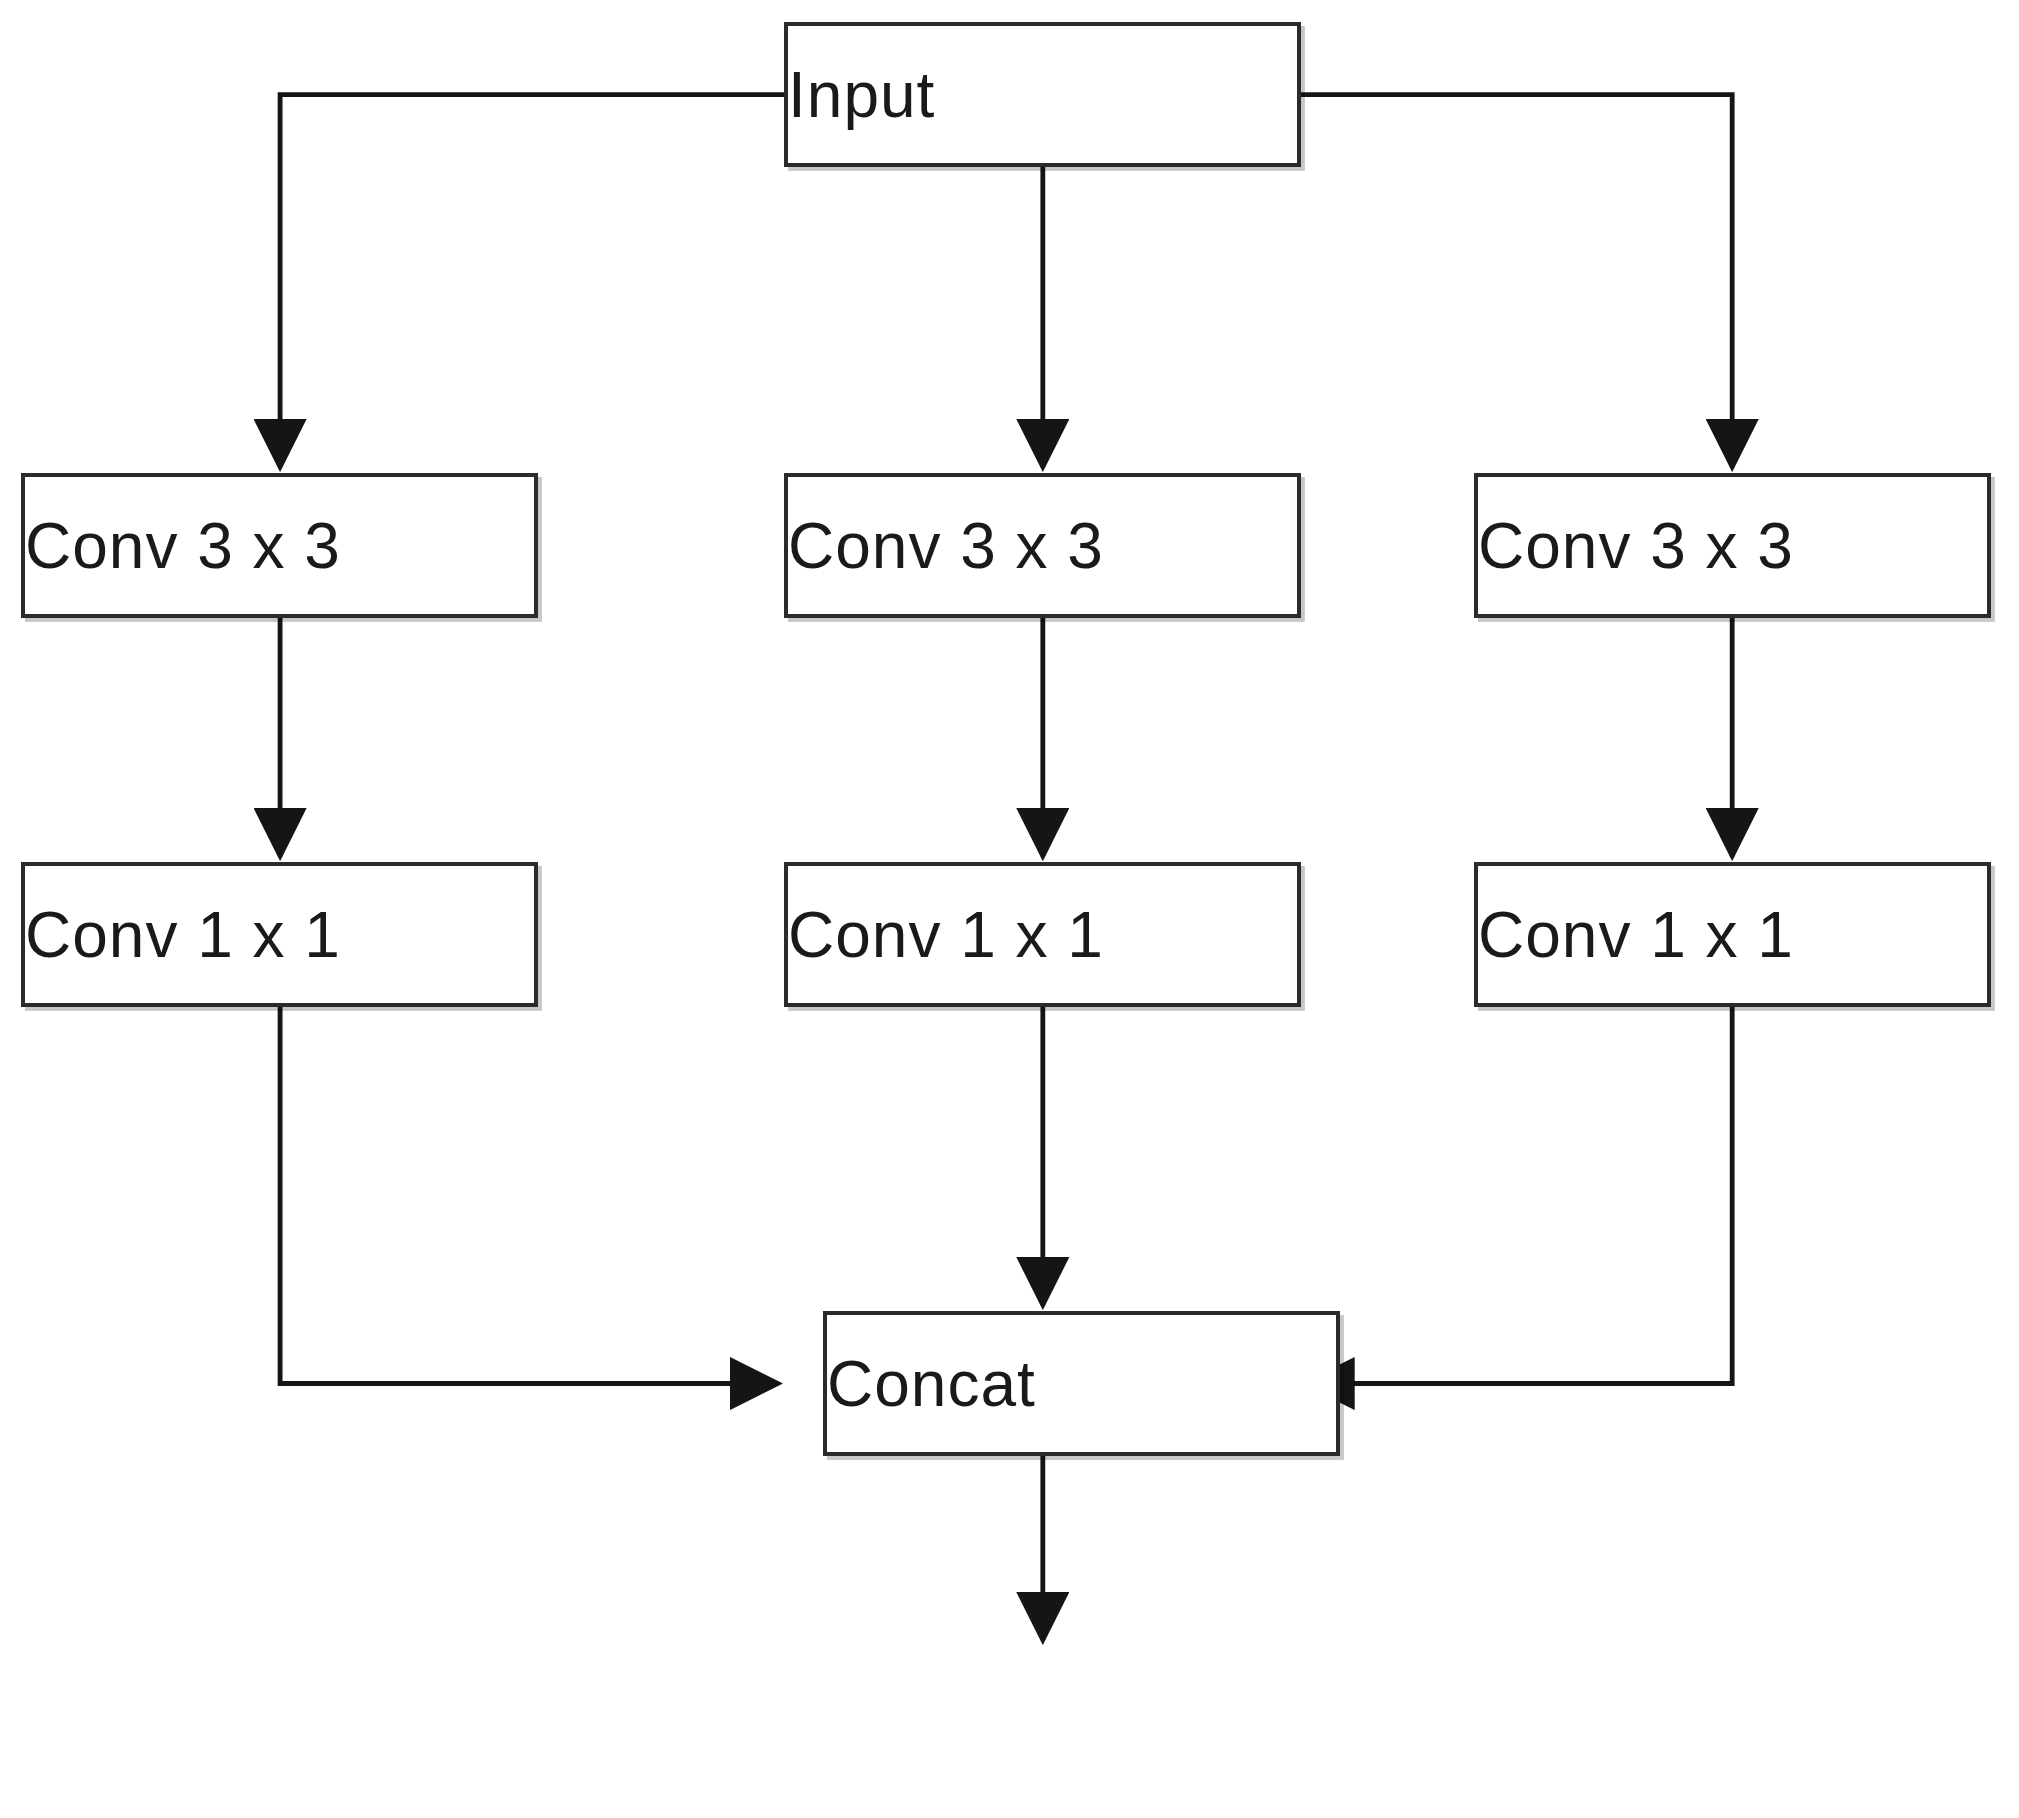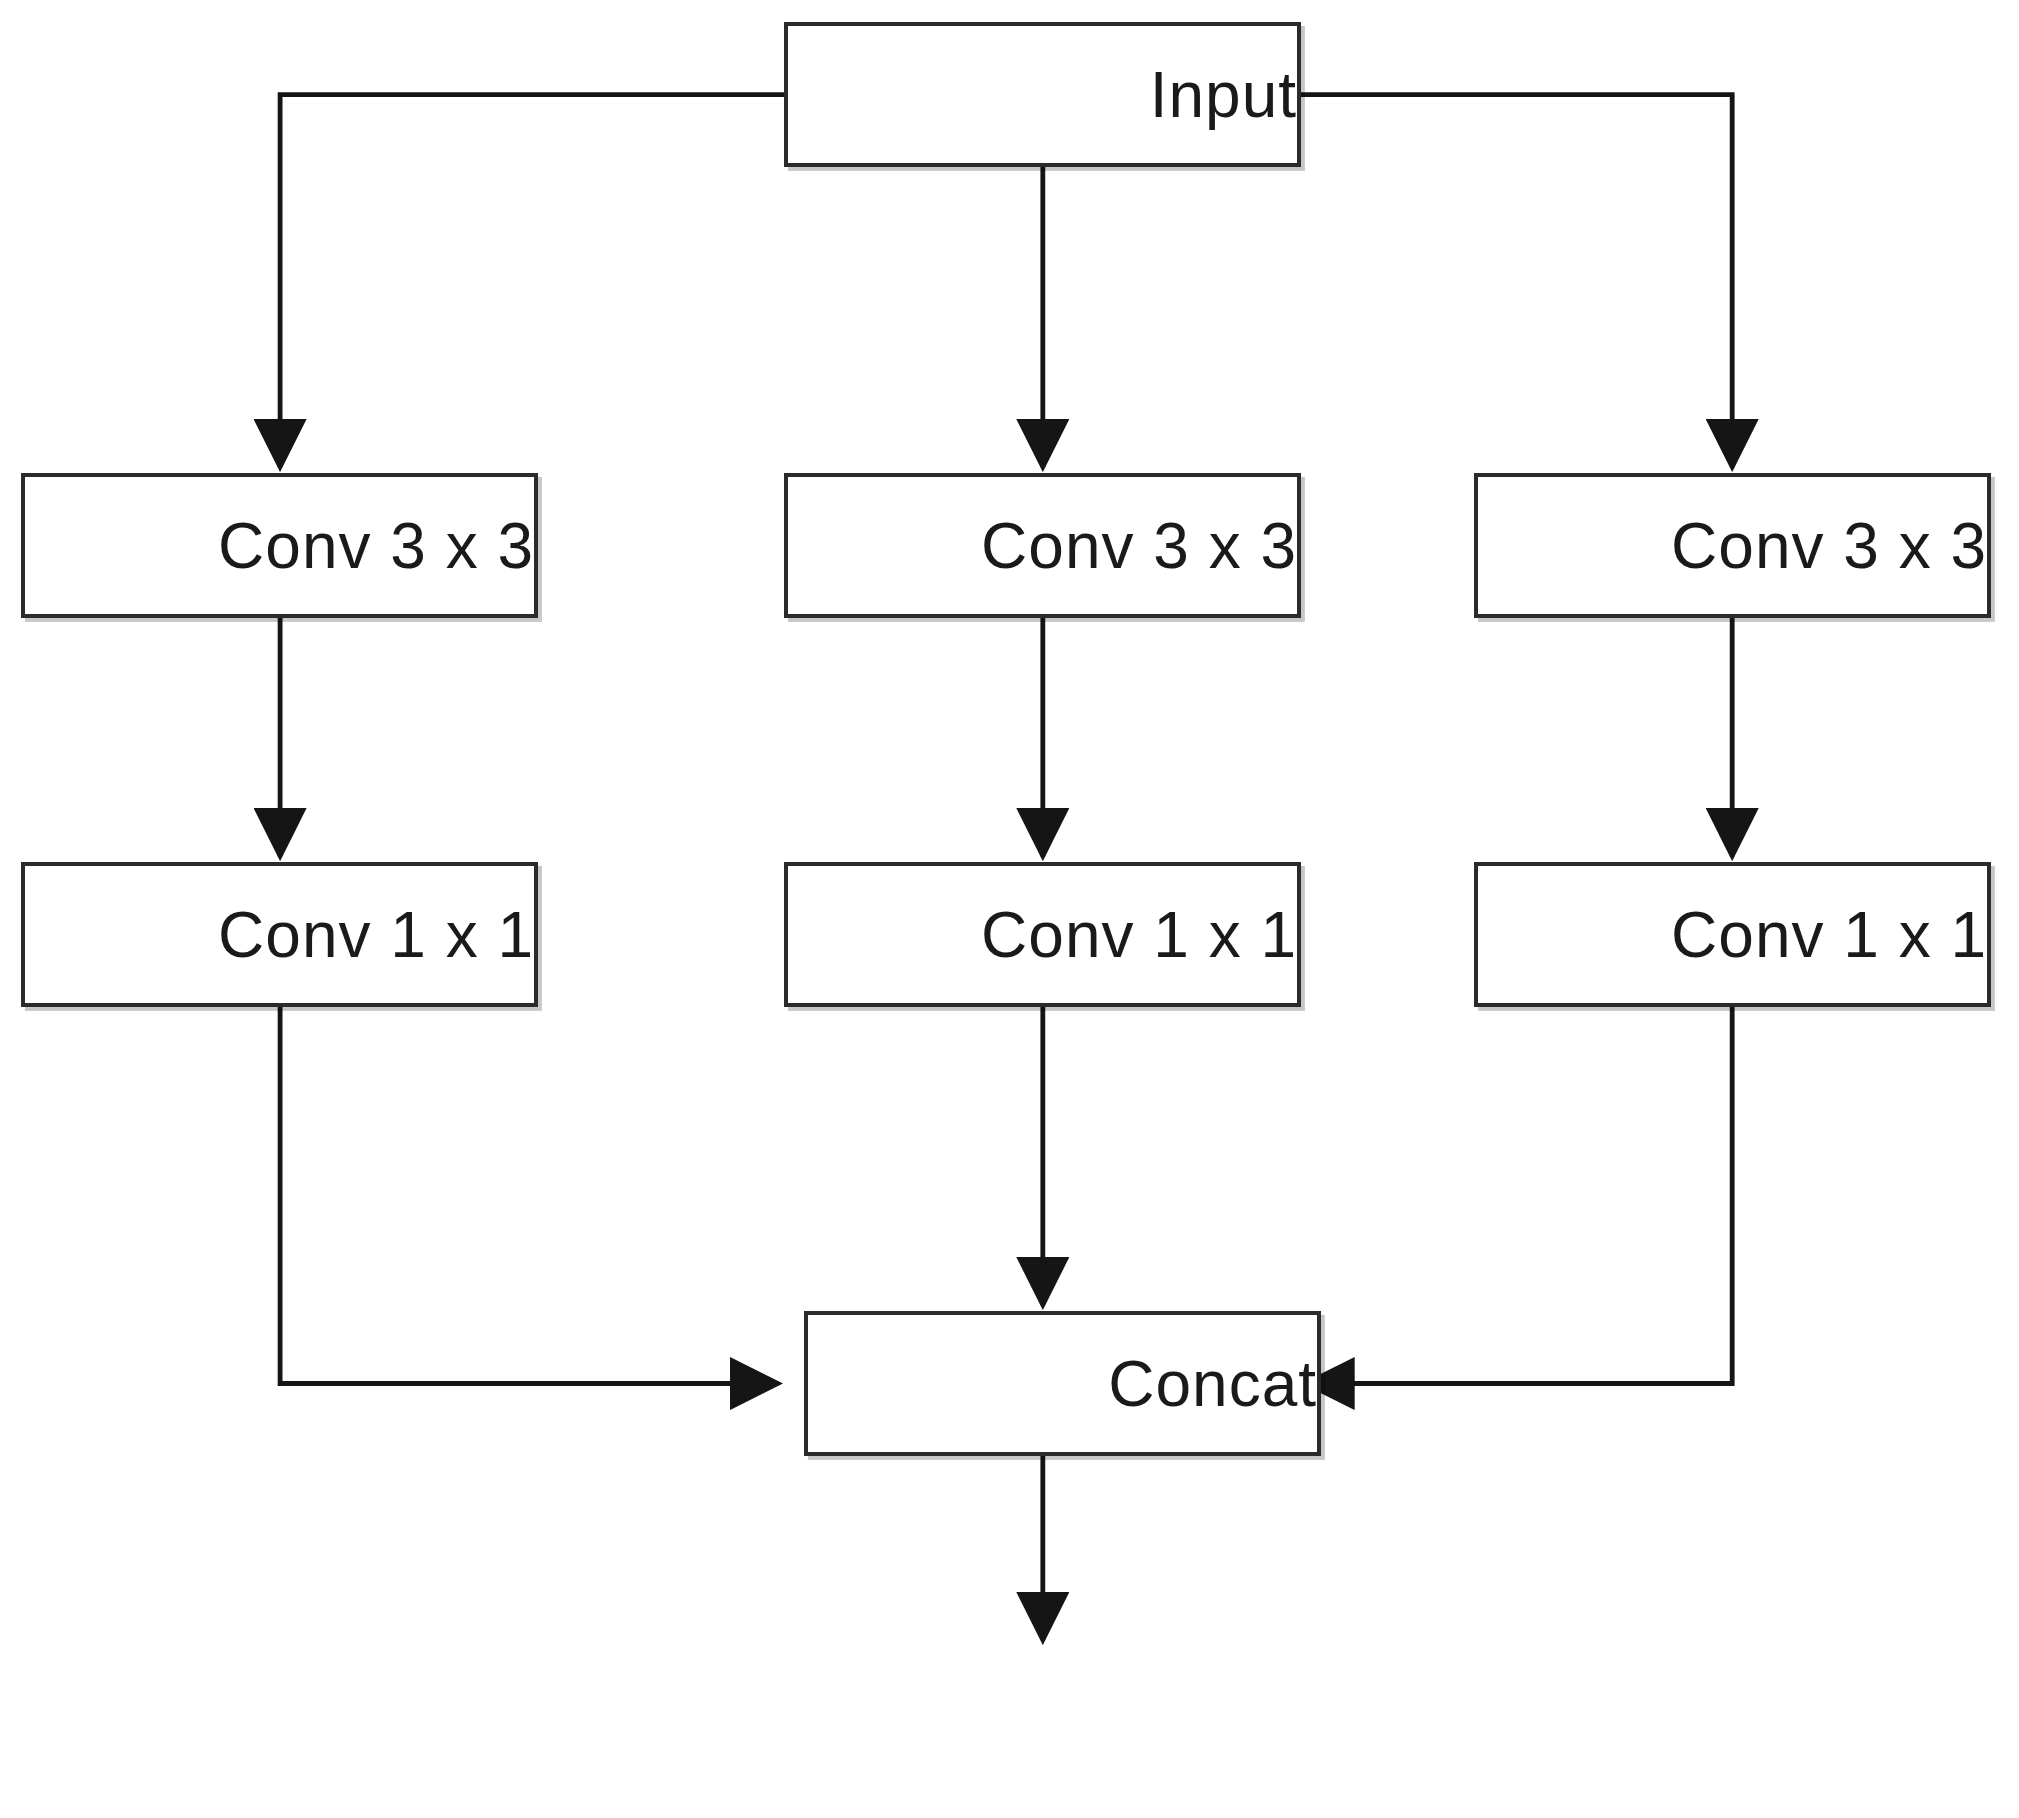--- a/index.html
+++ b/index.html
@@ -30,35 +30,35 @@
   .node {
     position: absolute;
     width: 517px;
     height: 145px;
     box-sizing: border-box;
     background: #ffffff;
     border: 4.8px solid #2b2b2b;
     box-shadow: 3.9px 3.9px 0 rgba(0,0,0,0.22);
     display: flex;
     align-items: center;
-    justify-content: flex-end;
+    justify-content: flex-start;
     font-size: 64px;
     color: #1a1a1a;
     letter-spacing: 1px;
     white-space: nowrap;
   }
   
   #node-input       { left: 784px;  top: 22px;   }
   #node-conv3-left  { left: 21px;   top: 473px;  }
   #node-conv3-mid   { left: 784px;  top: 473px;  }
   #node-conv3-right { left: 1474px; top: 473px;  }
   #node-conv1-left  { left: 21px;   top: 862px;  }
   #node-conv1-mid   { left: 784px;  top: 862px;  }
   #node-conv1-right { left: 1474px; top: 862px;  }
-  #node-concat      { left: 804px;  top: 1311px; }
+  #node-concat      { left: 823px;  top: 1311px; }
   #node-output      { left: 784px;  top: 1646px; }
 </style>
 </head>
 <body>
 
 <div id="canvas">
 
   <svg id="edges" viewBox="0 0 2092 1883" xmlns="http://www.w3.org/2000/svg" aria-hidden="true">
     <defs>
       <marker id="arrow" viewBox="0 0 11 11" markerWidth="11" markerHeight="11" refX="10" refY="5.5" orient="auto">

